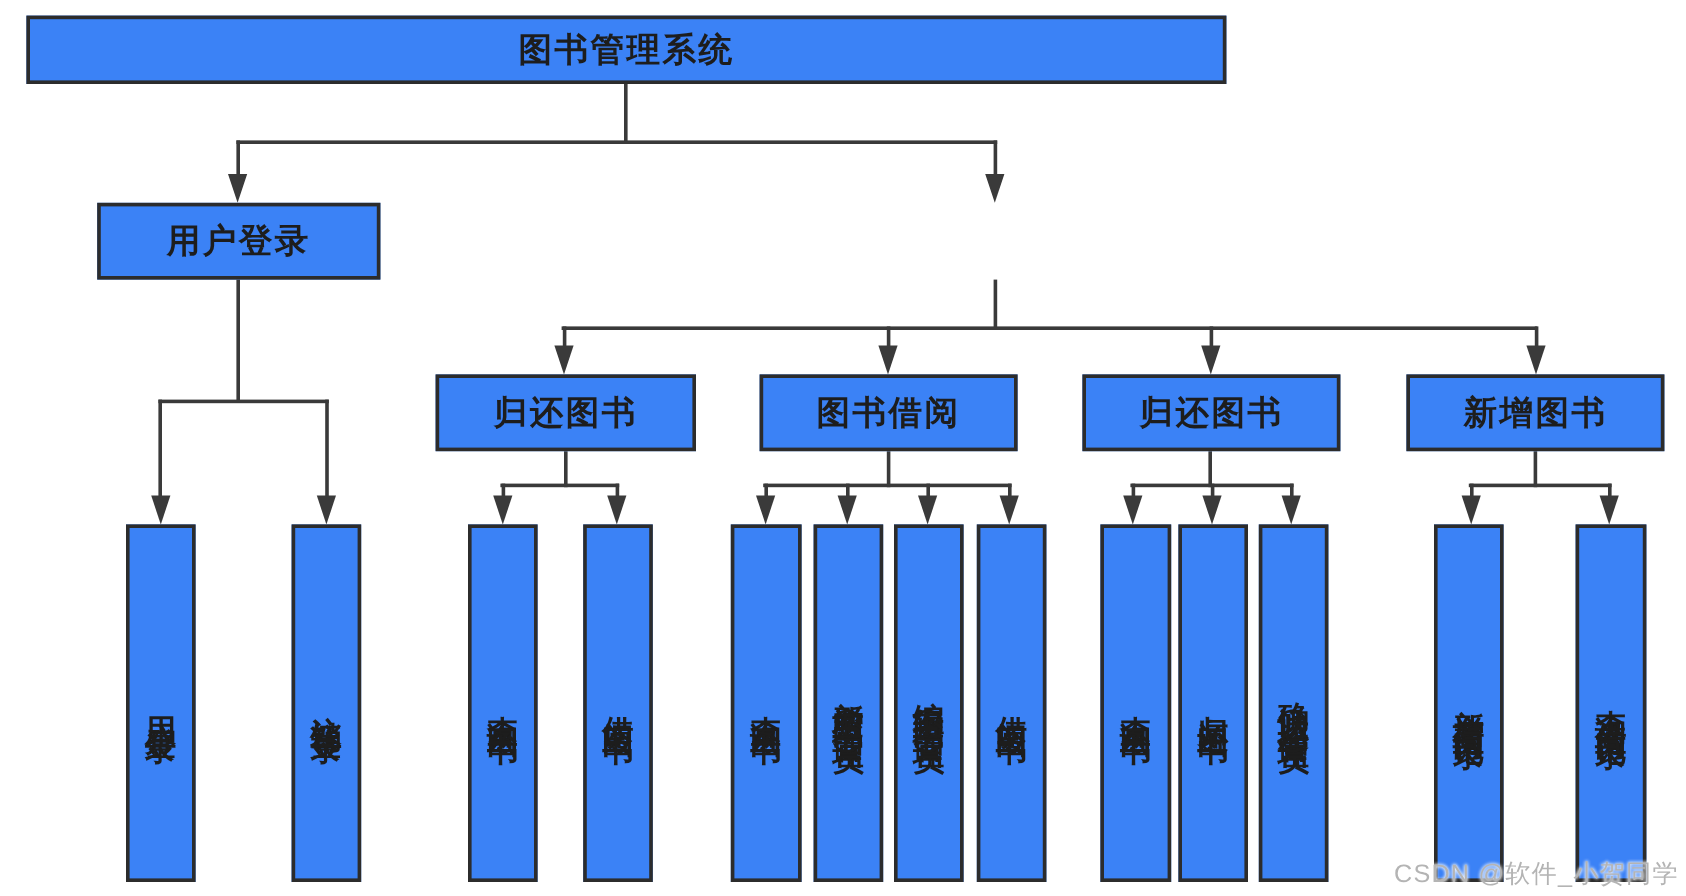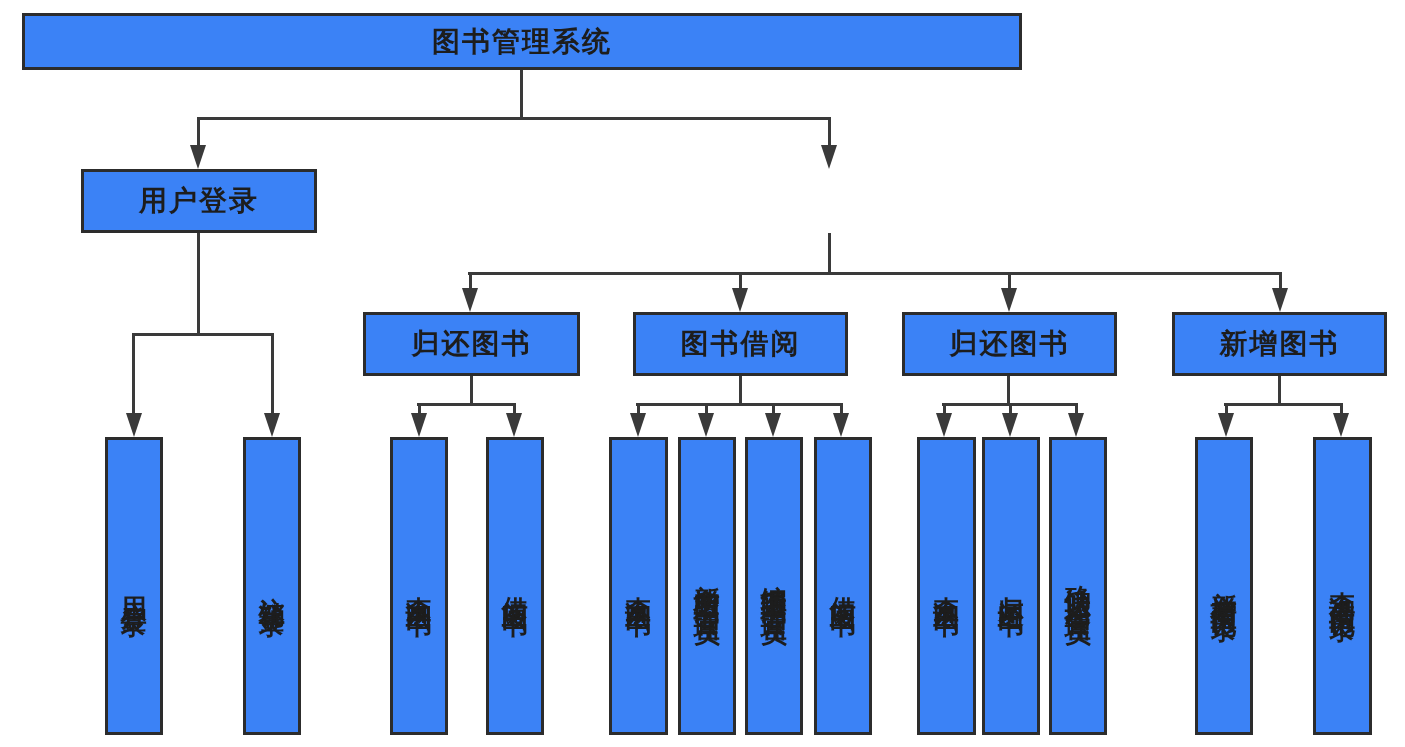--- a/index.html
+++ b/index.html
@@ -140,14 +140,15 @@
     <span class="vtext">确认归还（管理员）</span>
   </div>
 
   <div class="box leaf" style="left:1195px;top:437px;width:58px;height:298px;">
     <span class="vtext">新增借阅记录</span>
   </div>
   <div class="box leaf" style="left:1313px;top:437px;width:59px;height:298px;">
     <span class="vtext">查询借阅记录</span>
   </div>
 
+  <div class="watermark">CSDN @软件_小贺同学</div>
 
 </div>
 
 </body></html>

